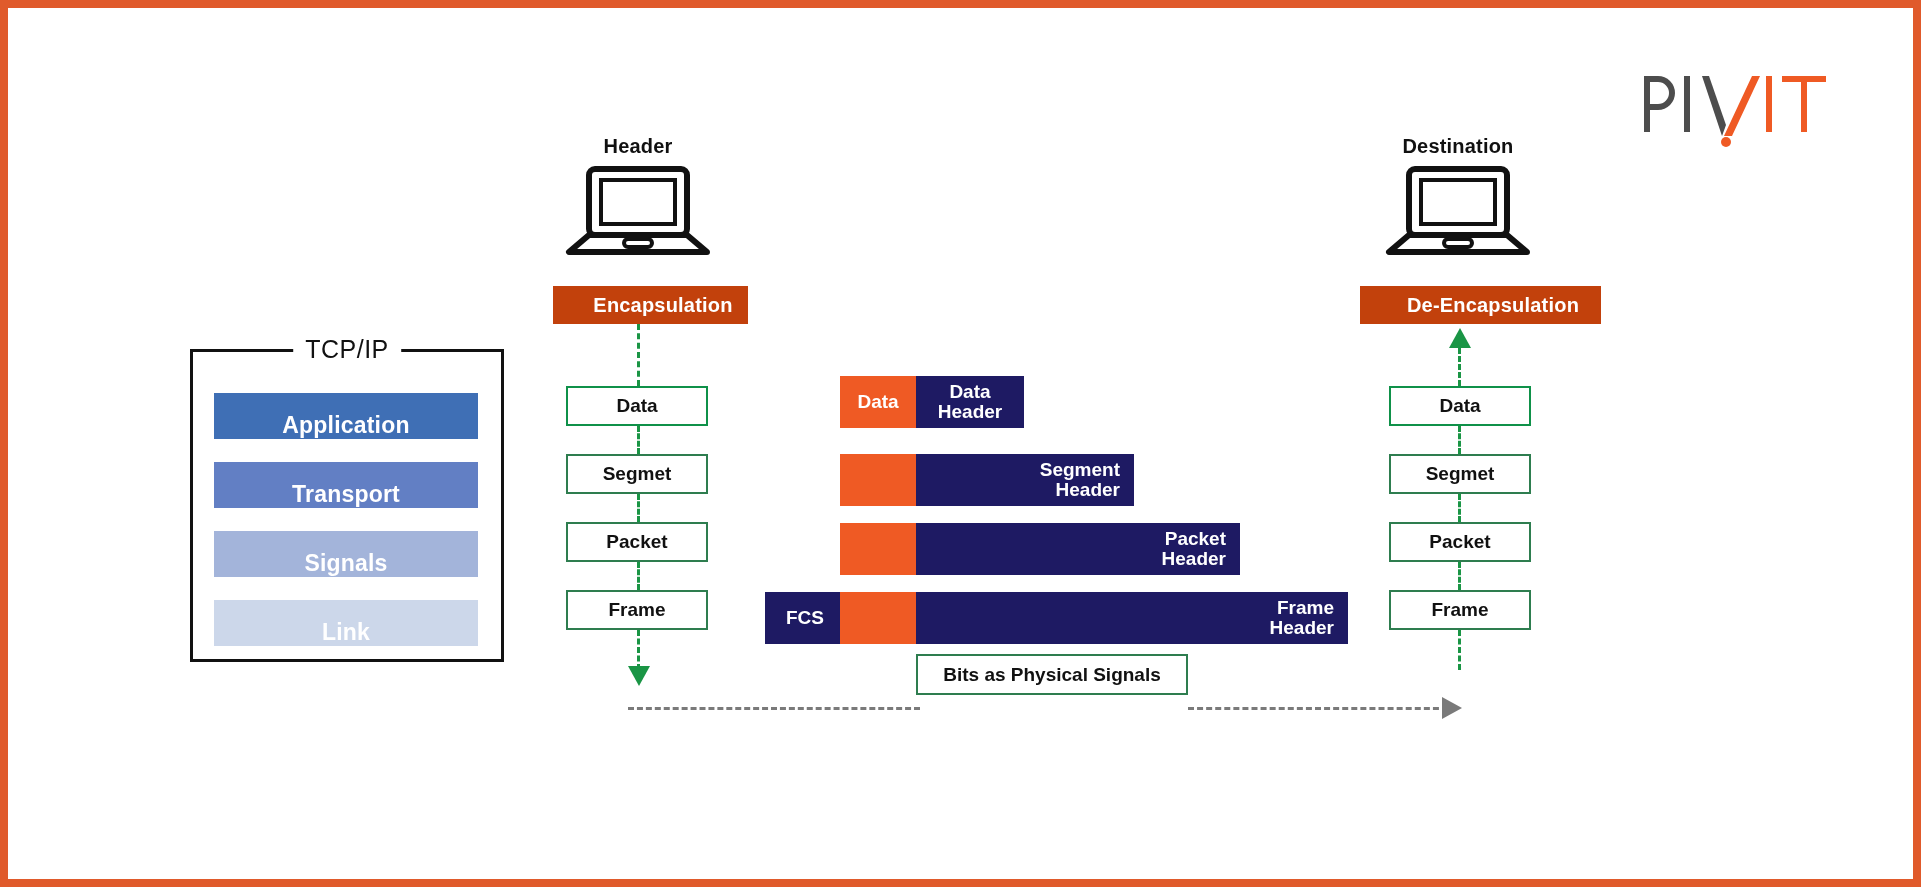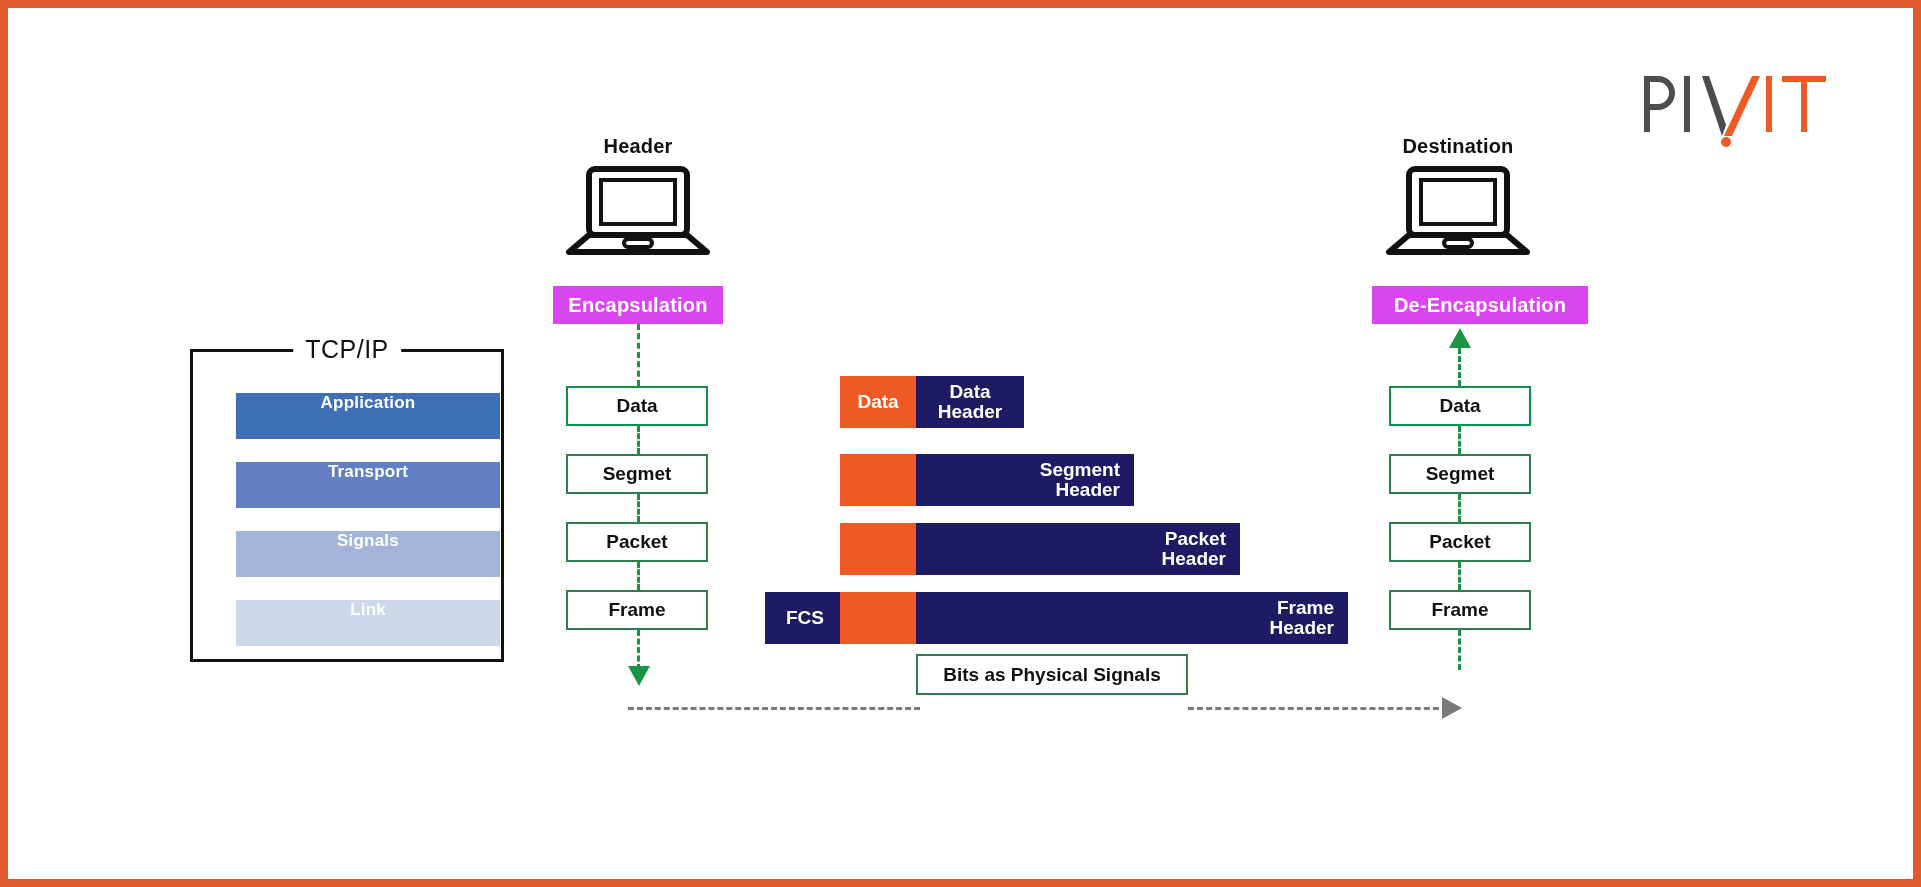--- a/index.html
+++ b/index.html
@@ -24,26 +24,27 @@
     letter-spacing:.2px;
   }
 
   
   .laptop{position:absolute;width:150px;height:92px;}
   .laptop svg{display:block;width:150px;height:92px;}
 
   
   .green-label{
     position:absolute;
-    background:#d946ef;
+    background:#c2410c;
     color:#ffffff;
     font-size:20px;font-weight:bold;
     display:flex;align-items:center;justify-content:center;
     letter-spacing:.2px;
     white-space:nowrap;
+    padding-left:25px;
   }
 
   
   .pdu{
     position:absolute;
     border:2.5px solid #2e7d4f;
     background:#ffffff;
     color:#111;
     font-size:19px;font-weight:bold;
     display:flex;align-items:center;justify-content:center;
@@ -111,24 +112,23 @@
     position:absolute;
     left:50%;top:0;transform:translateX(-50%);
     background:#ffffff;
     padding:0 12px;
     font-size:25px;font-weight:normal;color:#111;
     letter-spacing:.5px;
     white-space:nowrap;
   }
   .layer{
     position:absolute;left:24px;width:264px;height:46px;
-    color:#ffffff;font-size:17px;font-weight:bold;
-    display:flex;align-items:flex-start;justify-content:center;
+    color:#ffffff;font-size:23px;font-weight:bold;
+    display:flex;align-items:flex-end;justify-content:center;
     letter-spacing:.2px;
-    margin-left:22px;
   }
 
   
   #logo{
     position:absolute;
     left:1632px;top:62px;width:190px;height:78px;
   }
 </style>
 </head>
 <body>
@@ -213,21 +213,21 @@
 
   <div class="laptop" style="left:1375px;top:158px;">
     <svg viewBox="0 0 150 92">
       <rect x="26" y="3" width="98" height="66" rx="6" fill="none" stroke="#111" stroke-width="6"></rect>
       <rect x="38" y="14" width="74" height="44" fill="none" stroke="#111" stroke-width="4"></rect>
       <path d="M26 69 L6 86 h138 L124 69 z" fill="none" stroke="#111" stroke-width="6" stroke-linejoin="round"></path>
       <rect x="61" y="73" width="28" height="8" rx="4" fill="none" stroke="#111" stroke-width="4"></rect>
     </svg>
   </div>
 
-  <div class="green-label" style="left:1352px;top:278px;width:216px;height:38px;margin-left:12px;">De-Encapsulation</div>
+  <div class="green-label" style="left:1352px;top:278px;width:216px;height:38px;">De-Encapsulation</div>
 
   <div class="arrow-up-green" style="left:1441px;top:320px;"></div>
   <div class="vdash" style="left:1450px;top:340px;height:38px;"></div>
 
   <div class="pdu emph" style="left:1381px;top:378px;width:142px;height:40px;">
     <span>Data</span>
   </div>
   <div class="vdash" style="left:1450px;top:418px;height:28px;"></div>
 
   <div class="pdu" style="left:1381px;top:446px;width:142px;height:40px;">

